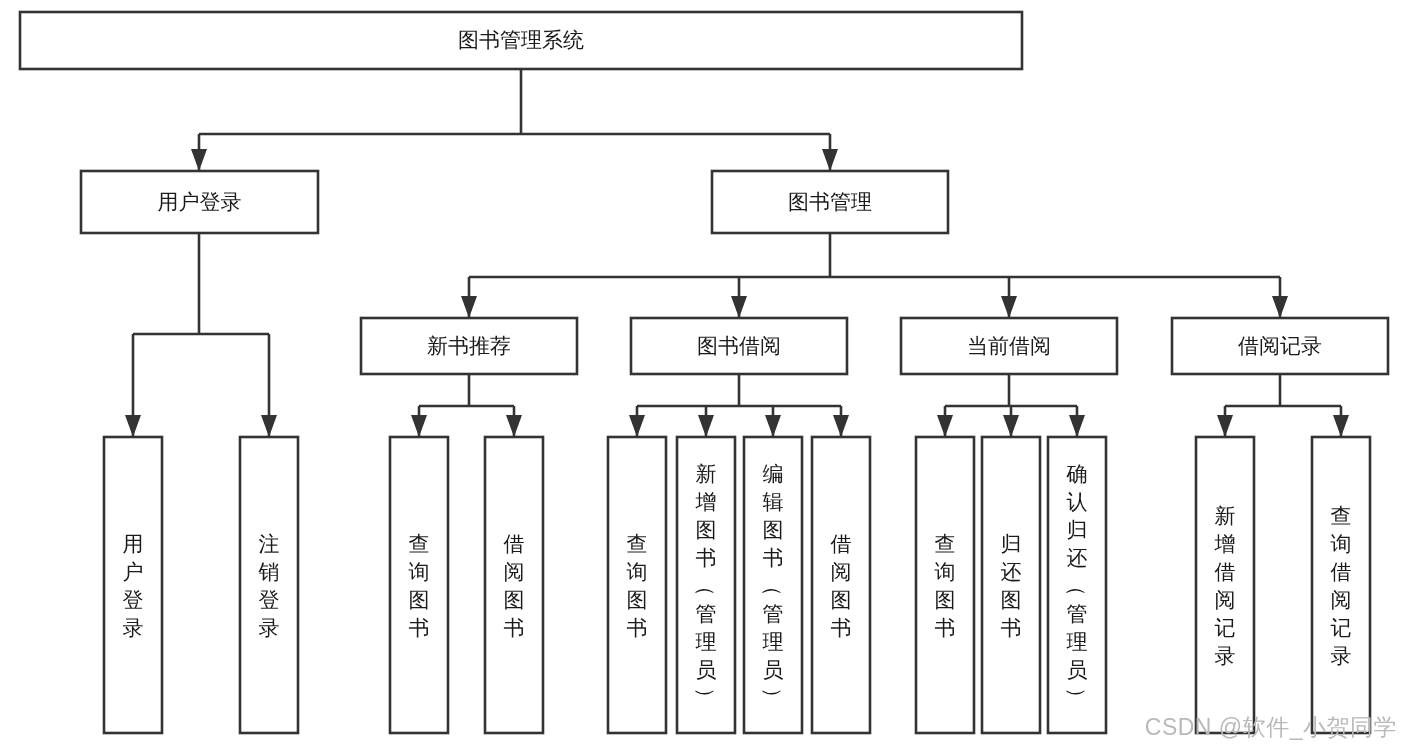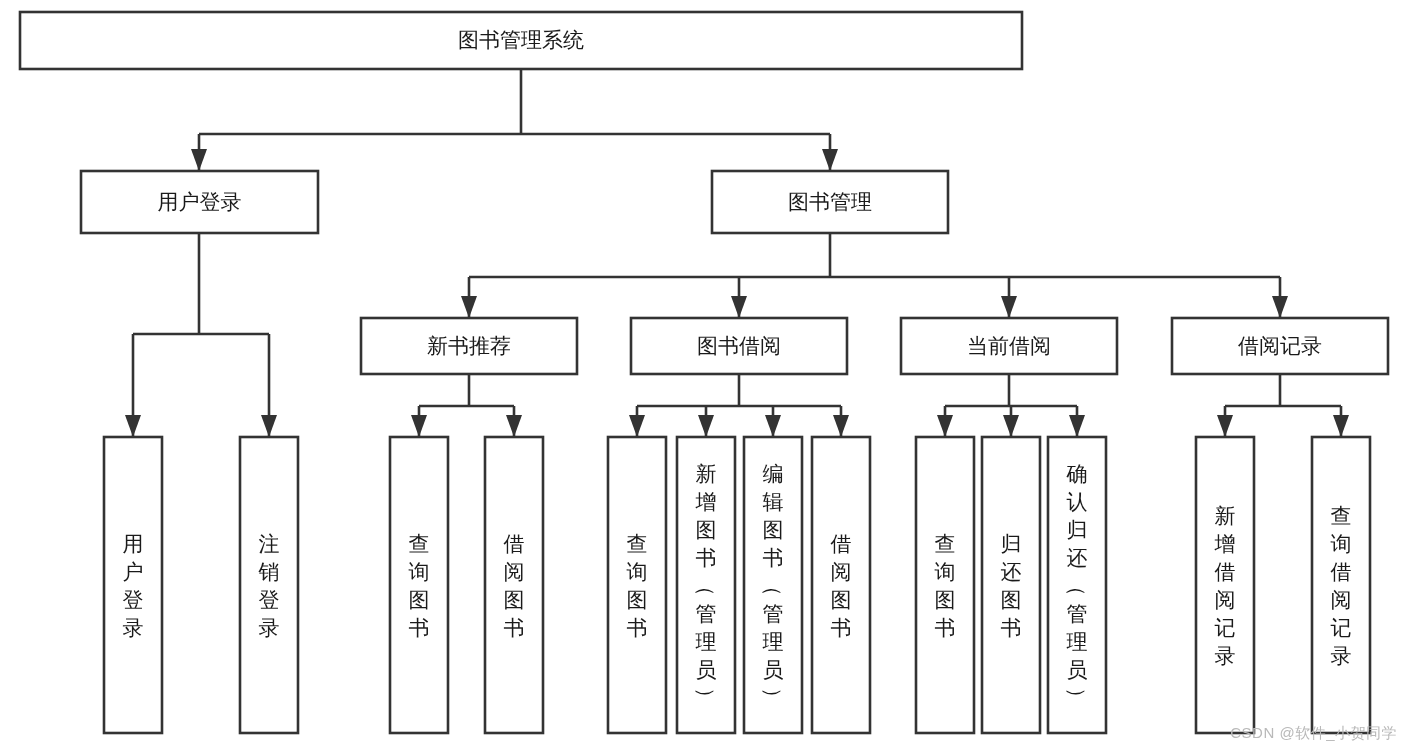--- a/index.html
+++ b/index.html
@@ -51,21 +51,21 @@
   }
   .arrow-head {
     fill: #333333;
     stroke: none;
   }
   .watermark {
     position: absolute;
     right: 8px;
     bottom: 4px;
     font-family: "Liberation Sans", "DejaVu Sans", sans-serif;
-    font-size: 15px;
+    font-size: 23px;
     color: #b9b9b9;
     letter-spacing: 0.5px;
     white-space: nowrap;
     pointer-events: none;
   }
 </style>
 </head>
 <body>
 
 <div id="diagram-root">

